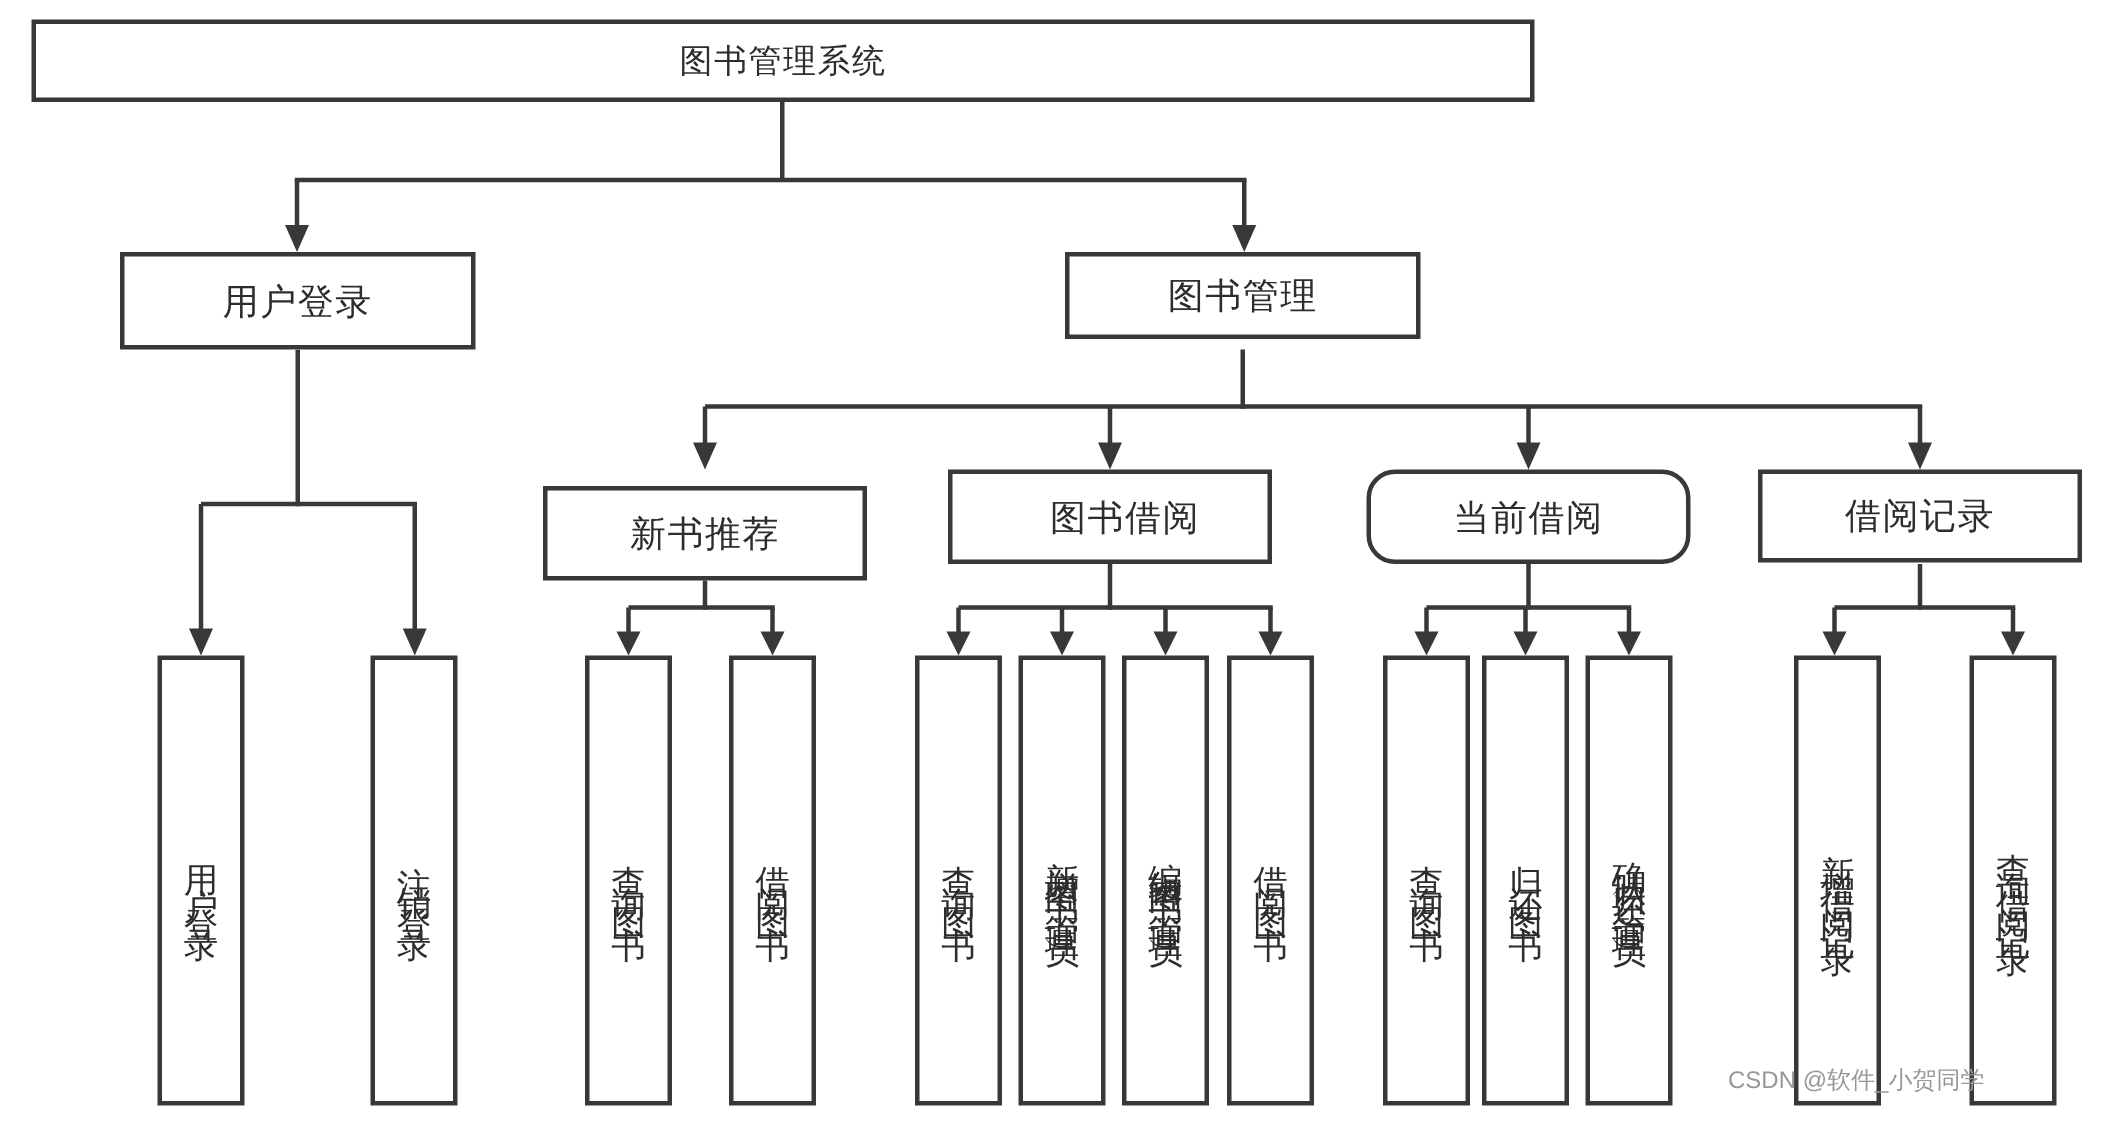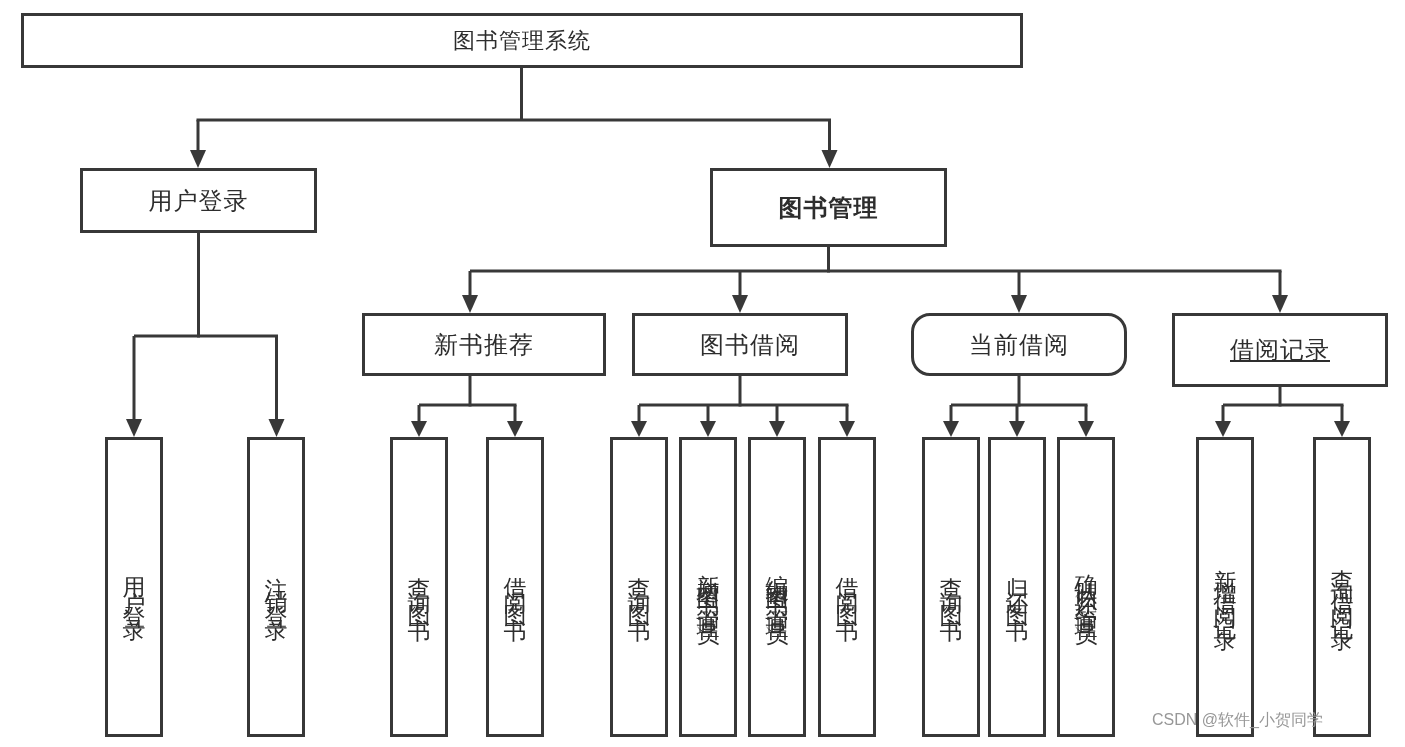--- a/index.html
+++ b/index.html
@@ -143,34 +143,34 @@
     </g>
   </svg>
 
   <div class="node htext root" style="left:21px; top:13px; width:1002px; height:55px;">
     <span>图书管理系统</span>
   </div>
 
   <div class="node htext" style="left:80px; top:168px; width:237px; height:65px;">
     <span>用户登录</span>
   </div>
-  <div class="node htext" style="left:710px; top:168px; width:237px; height:79px;font-weight:bold;">
+  <div class="node htext" style="left:710px; top:168px; width:237px; height:58px;">
     <span>图书管理</span>
   </div>
 
-  <div class="node htext" style="left:362px; top:313px; width:244px; height:63px;">
+  <div class="node htext" style="left:362px; top:324px; width:216px; height:63px;">
     <span>新书推荐</span>
   </div>
   <div class="node htext" style="left:632px; top:313px; width:216px; height:63px;padding-left:20px;">
     <span>图书借阅</span>
   </div>
   <div class="node htext" style="left:911px; top:313px; width:216px; height:63px;border-radius:19px;">
     <span>当前借阅</span>
   </div>
-  <div class="node htext" style="left:1172px; top:313px; width:216px; height:74px;text-decoration:underline;">
+  <div class="node htext" style="left:1172px; top:313px; width:216px; height:62px;">
     <span>借阅记录</span>
   </div>
 
   <div class="node vtext vshort" style="left:105px; top:437px; width:58px; height:300px;">
     <span>用户登录</span>
   </div>
   <div class="node vtext vshort" style="left:247px; top:437px; width:58px; height:300px;">
     <span>注销登录</span>
   </div>
 

